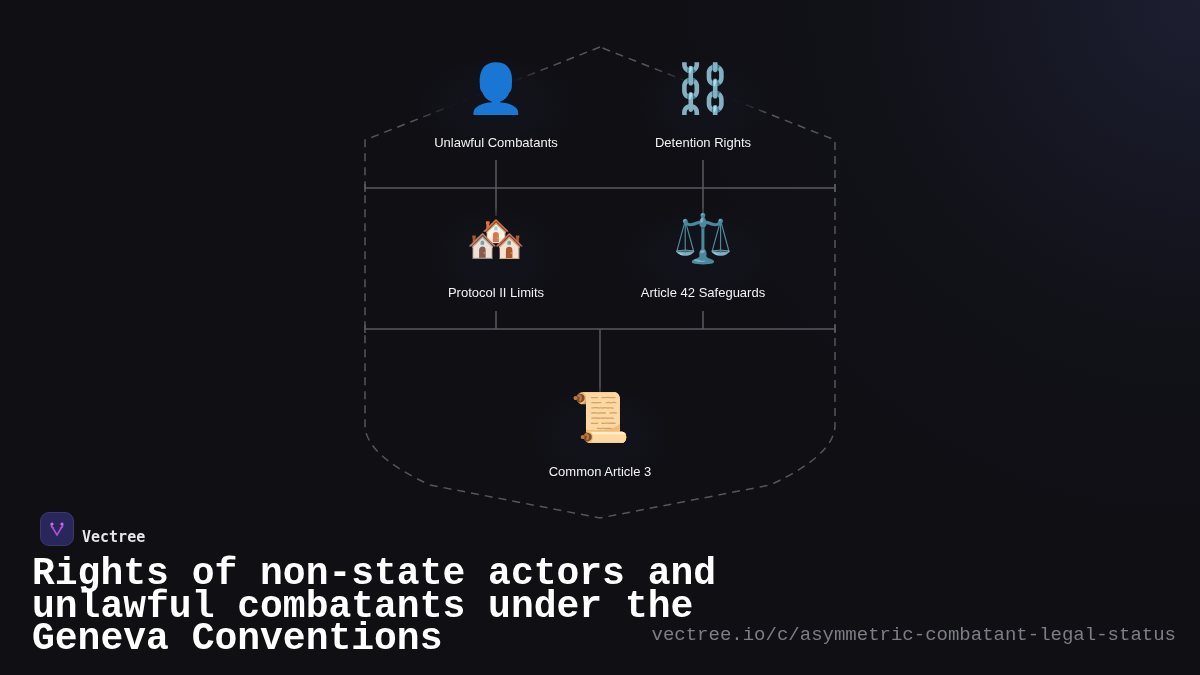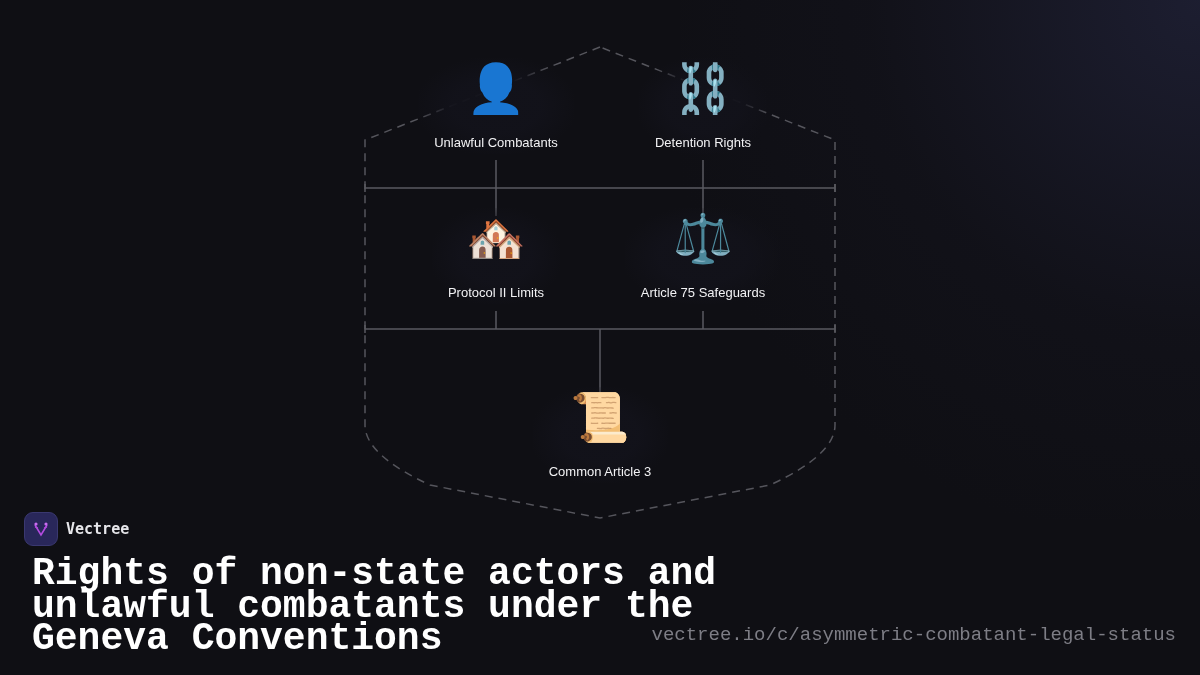--- a/index.html
+++ b/index.html
@@ -15,21 +15,21 @@
   }
   svg.diagram { position: absolute; left: 0; top: 0; }
   .node {
     position: absolute; transform: translate(-50%, 0);
     display: flex; flex-direction: column; align-items: center;
     background: radial-gradient(ellipse at center, rgba(18,18,26,0.95) 40%, rgba(18,18,26,0) 75%);
     padding: 4px 16px;
   }
   .node .icon { font-size: 48px; line-height: 54px; height: 54px; }
   .node .label { color: #f2f2f4; font-size: 13px; margin-top: 19px; white-space: nowrap; }
-  .brand { position: absolute; left: 24px; top: 512px; display: flex; align-items: center; gap: 8px; }
+  .brand { position: absolute; left: 40px; top: 512px; display: flex; align-items: flex-end; gap: 8px; }
   .logo {
     width: 32px; height: 32px; border-radius: 9px; background: #29275a;
     border: 1px solid #3a3870; display: flex; align-items: center; justify-content: center;
   }
   .brand-name { color: #e6e6ea; font-family: "DejaVu Sans Mono", monospace; font-weight: bold; font-size: 15px; }
   .title {
     position: absolute; left: 24px; top: 550px; width: 720px;
     color: #ffffff; font-family: "Liberation Mono", monospace; font-weight: bold;
     font-size: 38px; line-height: 32.5px; margin: 8px;
   }
@@ -69,21 +69,21 @@
 <div class="node" style="left:703px; top:58px;">
   <span class="icon">⛓️</span>
   <span class="label">Detention Rights</span>
 </div>
 <div class="node" style="left:496px; top:208px;">
   <span class="icon">🏘️</span>
   <span class="label">Protocol II Limits</span>
 </div>
 <div class="node" style="left:703px; top:208px;">
   <span class="icon">⚖️</span>
-  <span class="label">Article 75 Safeguards</span>
+  <span class="label">Article 42 Safeguards</span>
 </div>
 <div class="node" style="left:600px; top:387px;">
   <span class="icon">📜</span>
   <span class="label">Common Article 3</span>
 </div>
 
 <div class="brand">
   <div class="logo">
     <svg width="20" height="20" viewBox="0 0 20 20">
       <path d="M4 6 L10 16 L16 6" fill="none" stroke="#b44be0" stroke-width="1.6"></path>

